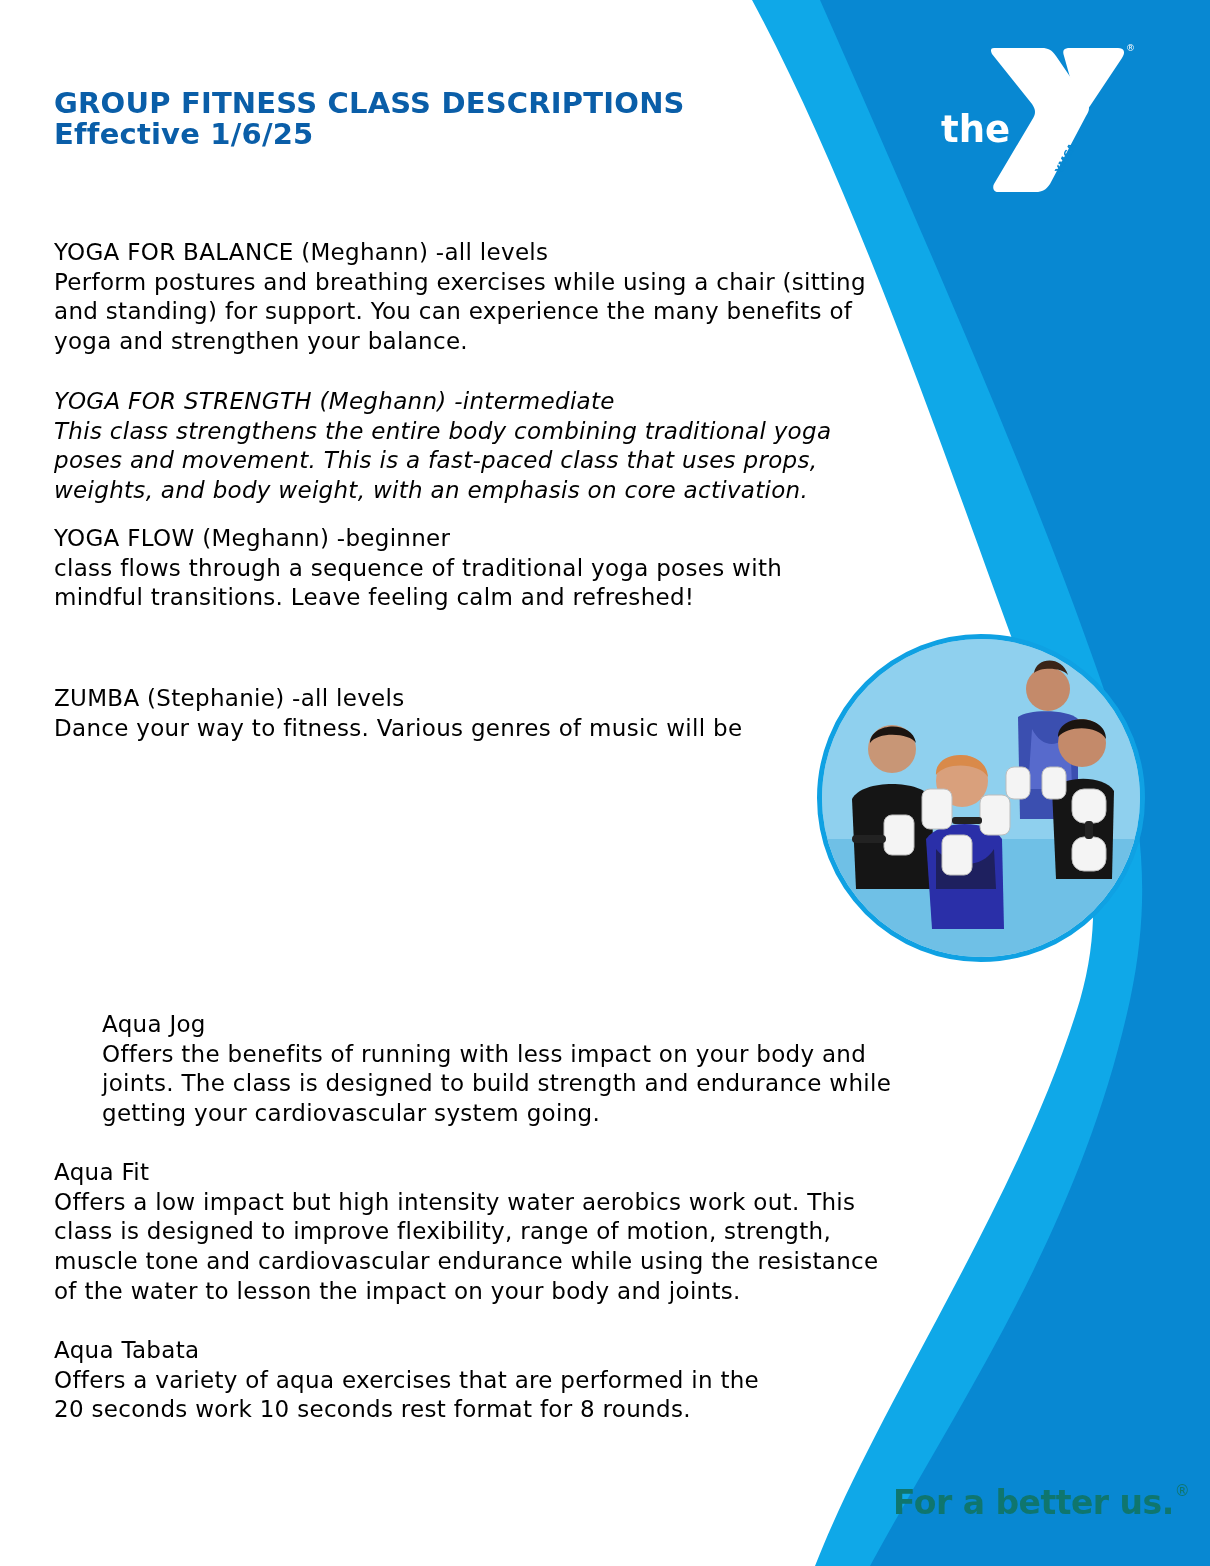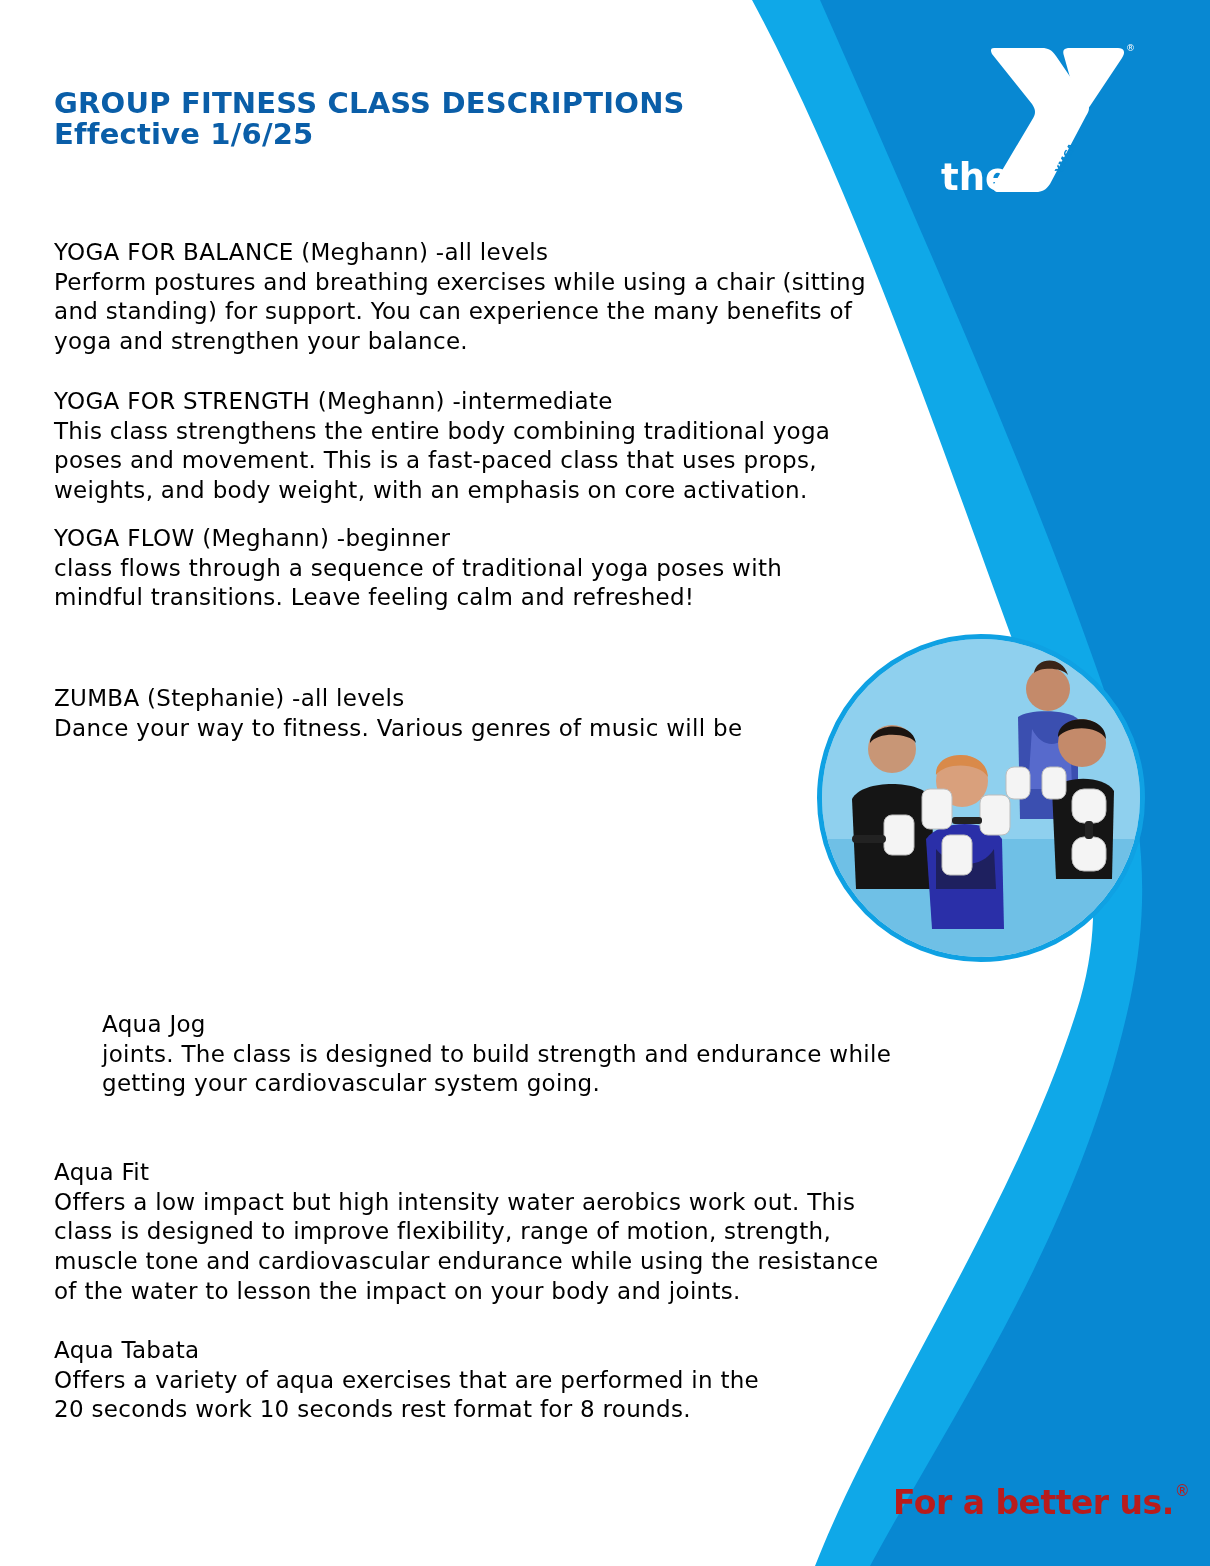--- a/index.html
+++ b/index.html
@@ -3,24 +3,24 @@
 <meta charset="utf-8">
 <style>
   html, body { margin: 0; padding: 0; }
   body { width: 1210px; height: 1566px; position: relative; overflow: hidden; background: #ffffff; font-family: "DejaVu Sans", sans-serif; }
   .bg-svg { position: absolute; left: 0; top: 0; width: 1210px; height: 1566px; }
   .title { position: absolute; left: 54px; top: 88px; color: #0a5ea8; font-family: "DejaVu Sans", sans-serif; font-weight: bold; font-size: 29px; line-height: 31px; letter-spacing: 0.2px; }
   .title div { white-space: nowrap; }
   .section { position: absolute; left: 54px; color: #000000; font-family: "DejaVu Sans", sans-serif; font-size: 23px; line-height: 29.7px; letter-spacing: 0.3px; }
   .section .name { white-space: nowrap; }
   .section .desc div { white-space: nowrap; }
-  .logo-the { position: absolute; left: 941px; top: 108px; color: #fff; font-family: "DejaVu Sans", sans-serif; font-weight: bold; font-size: 37px; line-height: 44px; margin-top: 48px; }
+  .logo-the { position: absolute; left: 941px; top: 108px; color: #fff; font-family: "DejaVu Sans", sans-serif; font-weight: bold; font-size: 37px; line-height: 44px; }
   .logo-reg { position: absolute; left: 1126px; top: 43px; color: #fff; font-size: 9px; }
   .logo-ymca { position: absolute; left: 1053px; top: 170px; color: #fff; font-weight: bold; font-size: 10px; transform: rotate(-62deg); transform-origin: left top; }
-  .tagline { position: absolute; left: 893px; top: 1482px; color: #b91c1c; font-family: "DejaVu Sans", sans-serif; font-weight: bold; font-size: 33px; letter-spacing: -0.5px; white-space: nowrap; }
+  .tagline { position: absolute; left: 893px; top: 1482px; color: #0f766e; font-family: "DejaVu Sans", sans-serif; font-weight: bold; font-size: 33px; letter-spacing: -0.5px; white-space: nowrap; }
   .tagline sup { font-size: 15px; font-weight: normal; vertical-align: 18px; margin-left: 1px; }
   .photo { position: absolute; left: 817px; top: 634px; width: 328px; height: 328px; border-radius: 50%; overflow: hidden; border: 5px solid #0fa1e3; box-sizing: border-box; background: #8fd0ee; }
 </style>
 </head>
 <body>
 
 <svg class="bg-svg" viewBox="0 0 1210 1566" xmlns="http://www.w3.org/2000/svg">
 
   <path d="M752 0 L1210 0 L1210 1566 L815 1566 C 880 1400, 1020 1200, 1080 1000 C 1120 860, 1060 760, 1020 660 C 960 500, 860 200, 752 0 Z" fill="#0fa8e8"></path>
 
@@ -46,21 +46,21 @@
 
 <div class="section" style="top:238px;">
   <div class="name">YOGA FOR BALANCE (Meghann) -all levels</div>
   <div class="desc">
     <div>Perform postures and breathing exercises while using a chair (sitting</div>
     <div>and standing) for support. You can experience the many benefits of</div>
     <div>yoga and strengthen your balance.</div>
   </div>
 </div>
 
-<div class="section" style="top:387px;">
+<div class="section" style="top:387px;font-style:italic;">
   <div class="name">YOGA FOR STRENGTH (Meghann) -intermediate</div>
   <div class="desc">
     <div>This class strengthens the entire body combining traditional yoga</div>
     <div>poses and movement. This is a fast-paced class that uses props,</div>
     <div>weights, and body weight, with an emphasis on core activation.</div>
   </div>
 </div>
 
 <div class="section" style="top:524px;">
   <div class="name">YOGA FLOW (Meghann) -beginner</div>
@@ -73,20 +73,21 @@
 <div class="section" style="top:684px;">
   <div class="name">ZUMBA (Stephanie) -all levels</div>
   <div class="desc">
     <div>Dance your way to fitness. Various genres of music will be</div>
   </div>
 </div>
 
 <div class="section" style="top:1010px;margin-left:48px;">
   <div class="name">Aqua Jog</div>
   <div class="desc">
+    <div>Offers the benefits of running with less impact on your body and</div>
     <div>joints. The class is designed to build strength and endurance while</div>
     <div>getting your cardiovascular system going.</div>
   </div>
 </div>
 
 <div class="section" style="top:1158px;">
   <div class="name">Aqua Fit</div>
   <div class="desc">
     <div>Offers a low impact but high intensity water aerobics work out. This</div>
     <div>class is designed to improve flexibility, range of motion, strength,</div>

